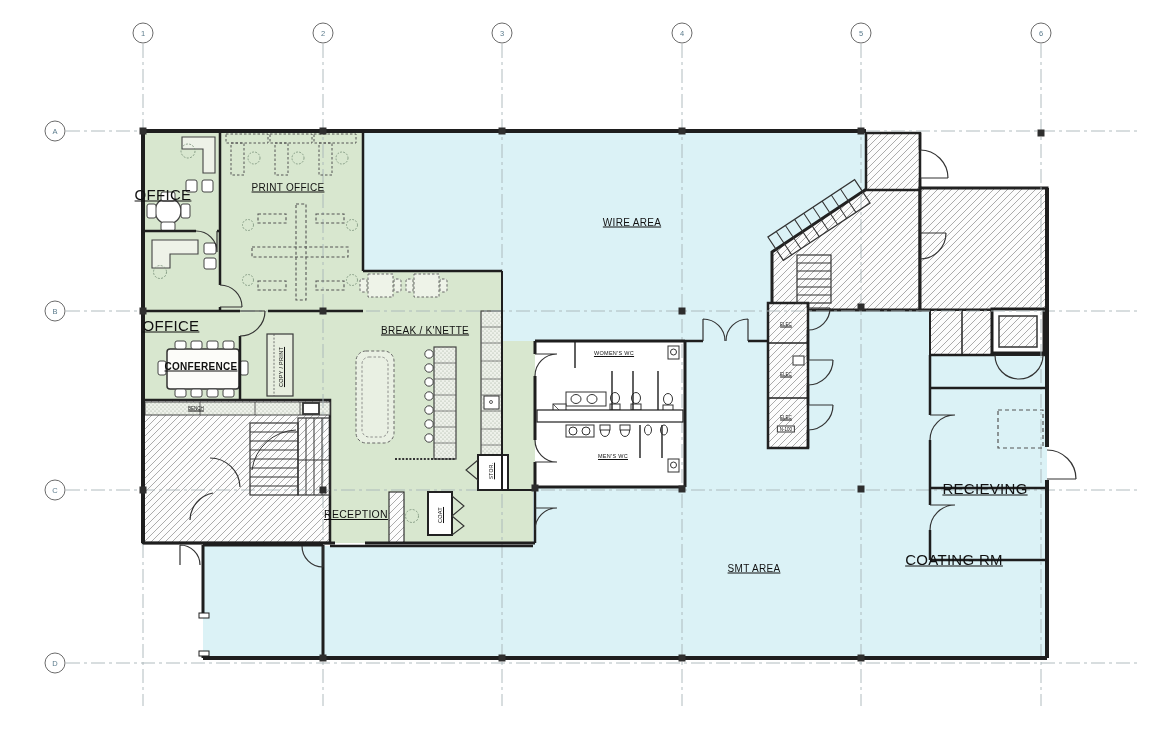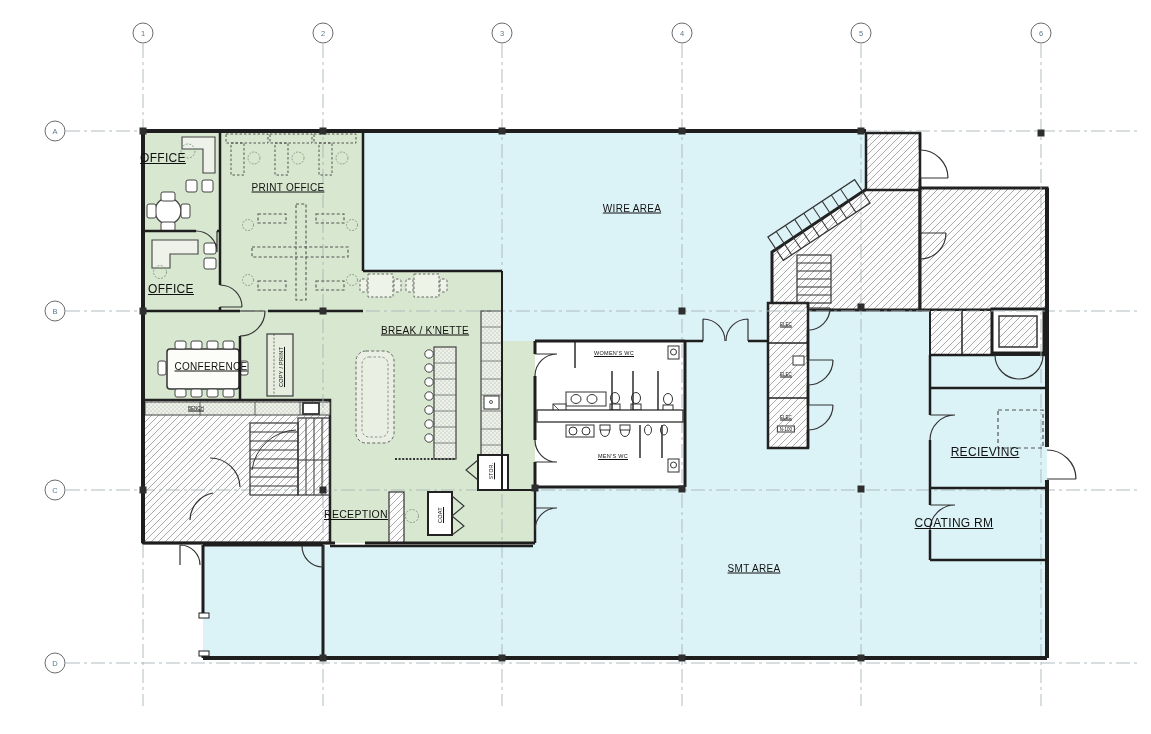--- a/index.html
+++ b/index.html
@@ -5,21 +5,21 @@
   html,body{margin:0;padding:0;background:#ffffff;}
   #plan{position:relative;width:1151px;height:734px;background:#fff;overflow:hidden;
         font-family:"Liberation Sans",sans-serif;}
   #plan svg{position:absolute;left:0;top:0;}
   .bubble{position:absolute;width:19px;height:19px;border:1.2px solid #6b6b6b;border-radius:50%;
           background:#fff;display:flex;align-items:center;justify-content:center;
           font-size:7.5px;color:#5b7b8c;transform:translate(-50%,-50%);z-index:5;}
   .lbl{position:absolute;transform:translate(-50%,-50%);white-space:nowrap;color:#111;
        text-decoration:underline;z-index:4;letter-spacing:0.3px;}
   .lbl.v{transform:translate(-50%,-50%) rotate(-90deg);}
-  .s10{font-size:10px;} .s11{font-size:10.5px;} .s9{font-size:12px;}
+  .s10{font-size:10px;} .s11{font-size:10.5px;} .s9{font-size:15px;margin-top:36px;}
   .s6{font-size:5.5px;} .s5{font-size:5px;} .s4{font-size:4.5px;letter-spacing:0;}
   .tagbox{position:absolute;transform:translate(-50%,-50%);font-size:4.5px;color:#111;
           border:0.8px solid #333;background:#fff;padding:0 2px;z-index:4;text-decoration:none;}
 </style>
 </head>
 <body>
 
 <div id="plan">
 
 <svg width="1151" height="734" viewBox="0 0 1151 734">
@@ -320,29 +320,29 @@
 <div class="bubble" style="left:55px;top:490px;">
       <span>C</span>
     </div>
 <div class="bubble" style="left:55px;top:663px;">
       <span>D</span>
     </div>
 
 <div class="lbl s9" style="left:163px;top:158px;">OFFICE</div>
 <div class="lbl s10" style="left:288px;top:187px;">PRINT OFFICE</div>
 <div class="lbl s9" style="left:171px;top:289px;">OFFICE</div>
-<div class="lbl s10" style="left:211px;top:366px;">CONFERENCE</div>
+<div class="lbl s10" style="left:201px;top:366px;font-weight:bold;">CONFERENCE</div>
 <div class="lbl v s6" style="left:281px;top:367px;">COPY / PRINT</div>
 <div class="lbl s10" style="left:405px;top:330px;padding-left:40px;">BREAK / K'NETTE</div>
 <div class="lbl s11" style="left:356px;top:514px;">RECEPTION</div>
 <div class="lbl v s6" style="left:440px;top:515px;">COAT</div>
 <div class="lbl v s5" style="left:491px;top:471px;">STOR.</div>
 <div class="lbl s6" style="left:614px;top:353px;">WOMEN'S WC</div>
 <div class="lbl s6" style="left:613px;top:456px;">MEN'S WC</div>
-<div class="lbl s10" style="left:632px;top:208px;text-decoration:underline;">WIRE AREA</div>
+<div class="lbl s10" style="left:632px;top:222px;text-decoration:underline;">WIRE AREA</div>
 <div class="lbl s10" style="left:750px;top:568px;padding-left:8px;">SMT AREA</div>
 <div class="lbl s9" style="left:985px;top:452px;">RECIEVING</div>
 <div class="lbl s9" style="left:954px;top:523px;">COATING RM</div>
 <div class="lbl s4" style="left:786px;top:324px;">ELEC</div>
 <div class="lbl s4" style="left:786px;top:374px;">ELEC</div>
 <div class="lbl s4" style="left:786px;top:417px;">ELEC</div>
 <div class="tagbox" style="left:786px;top:429px;">N-100</div>
 <div class="lbl s4" style="left:196px;top:408px;">BENCH</div>
 
 </div>

